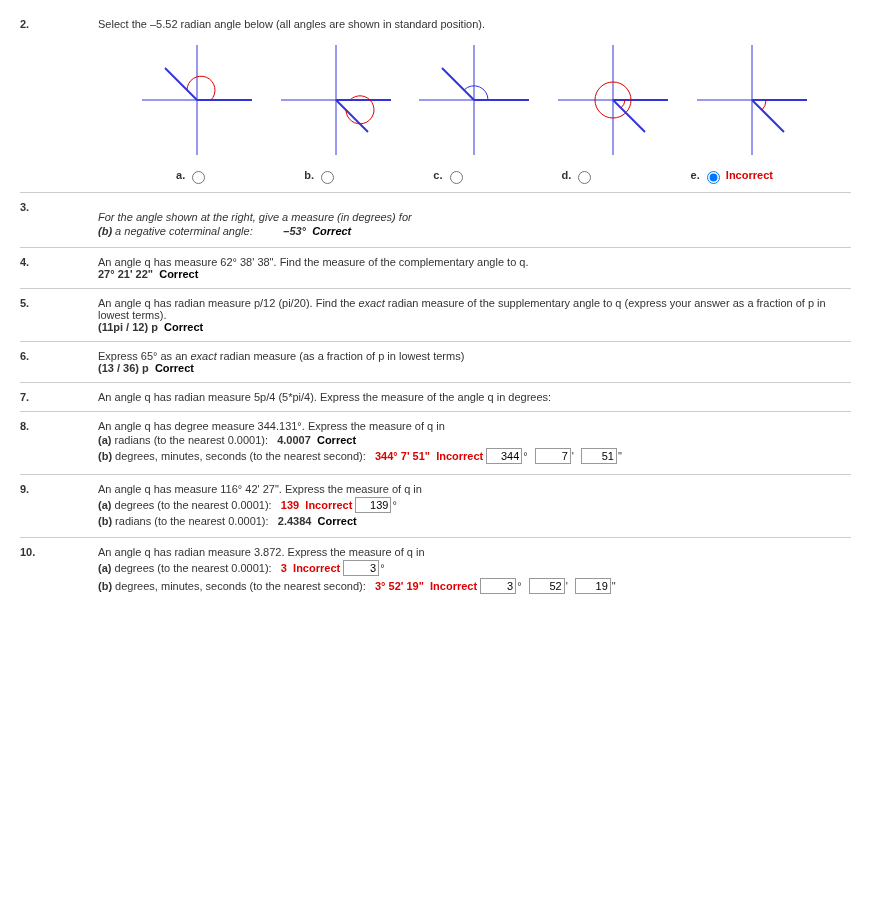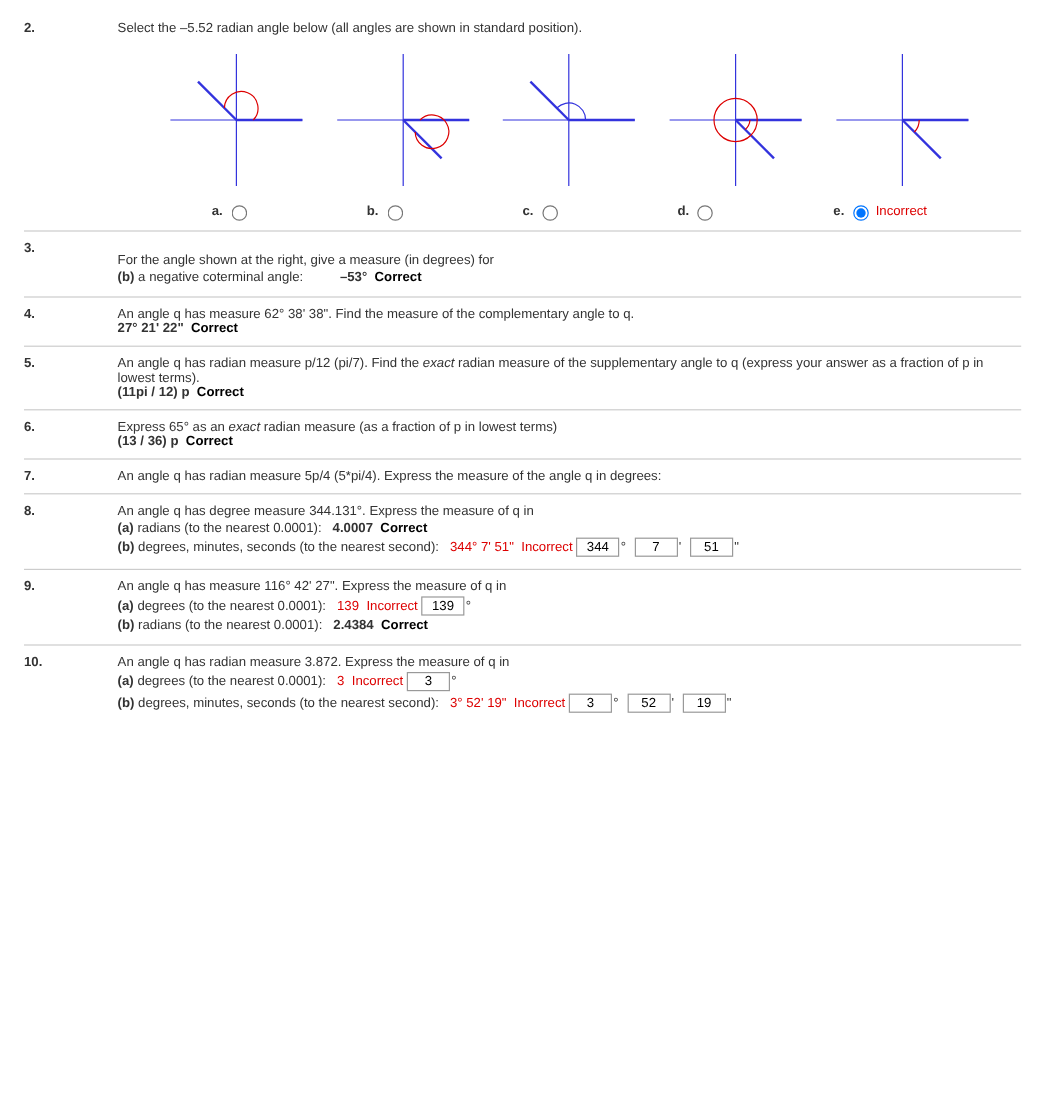--- a/index.html
+++ b/index.html
@@ -24,21 +24,21 @@
   .qbody {
     flex: 1;
     margin-left: 48px;
   }
   .correct {
     font-weight: bold;
     color: #000;
   }
   .incorrect {
     color: #d00;
-    font-weight: normal;
+    font-weight: bold;
   }
   .ans-bold {
     font-weight: bold;
   }
   .part {
     margin: 2px 0;
   }
   .choices {
     display: flex;
     justify-content: space-around;
@@ -58,35 +58,36 @@
     justify-content: space-around;
     margin: 10px 0 4px 0;
     padding: 0 30px;
   }
   input[type="text"] {
     font-family: Verdana, Geneva, sans-serif;
     font-size: 11px;
     border: 1px solid #999;
     padding: 1px 2px;
     width: 30px;
-    text-align: center;
+    text-align: right;
   }
   .unit {
     margin: 0 4px 0 1px;
   }
   svg {
     display: block;
   }
   .small-angle-label {
     font-size: 10px;
     fill: #44a;
     font-family: Verdana, sans-serif;
   }
   .q3-wrap {
     display: flex;
+    font-style: italic;
   }
   .q3-text {
     flex: 1;
   }
   .q3-diagram {
     width: 220px;
   }
 </style>
 </head>
 <body>
@@ -184,21 +185,21 @@
     <div>
       <span class="ans-bold">27° 21' 22"</span>&nbsp;&nbsp;<span class="correct">Correct</span>
     </div>
   </div>
 </div>
 
 <div class="question">
   <div class="qnum">5.</div>
   <div class="qbody">
     <div>
-      <span>An angle q has radian measure p/12  (pi/7). Find the </span><em>exact</em><span> radian measure of the supplementary angle to q (express your answer as a fraction of p in lowest terms).</span>
+      <span>An angle q has radian measure p/12  (pi/20). Find the </span><em>exact</em><span> radian measure of the supplementary angle to q (express your answer as a fraction of p in lowest terms).</span>
     </div>
     <div>
       <span class="ans-bold">(11pi / 12) p</span>&nbsp;&nbsp;<span class="correct">Correct</span>
     </div>
   </div>
 </div>
 
 <div class="question">
   <div class="qnum">6.</div>
   <div class="qbody">

